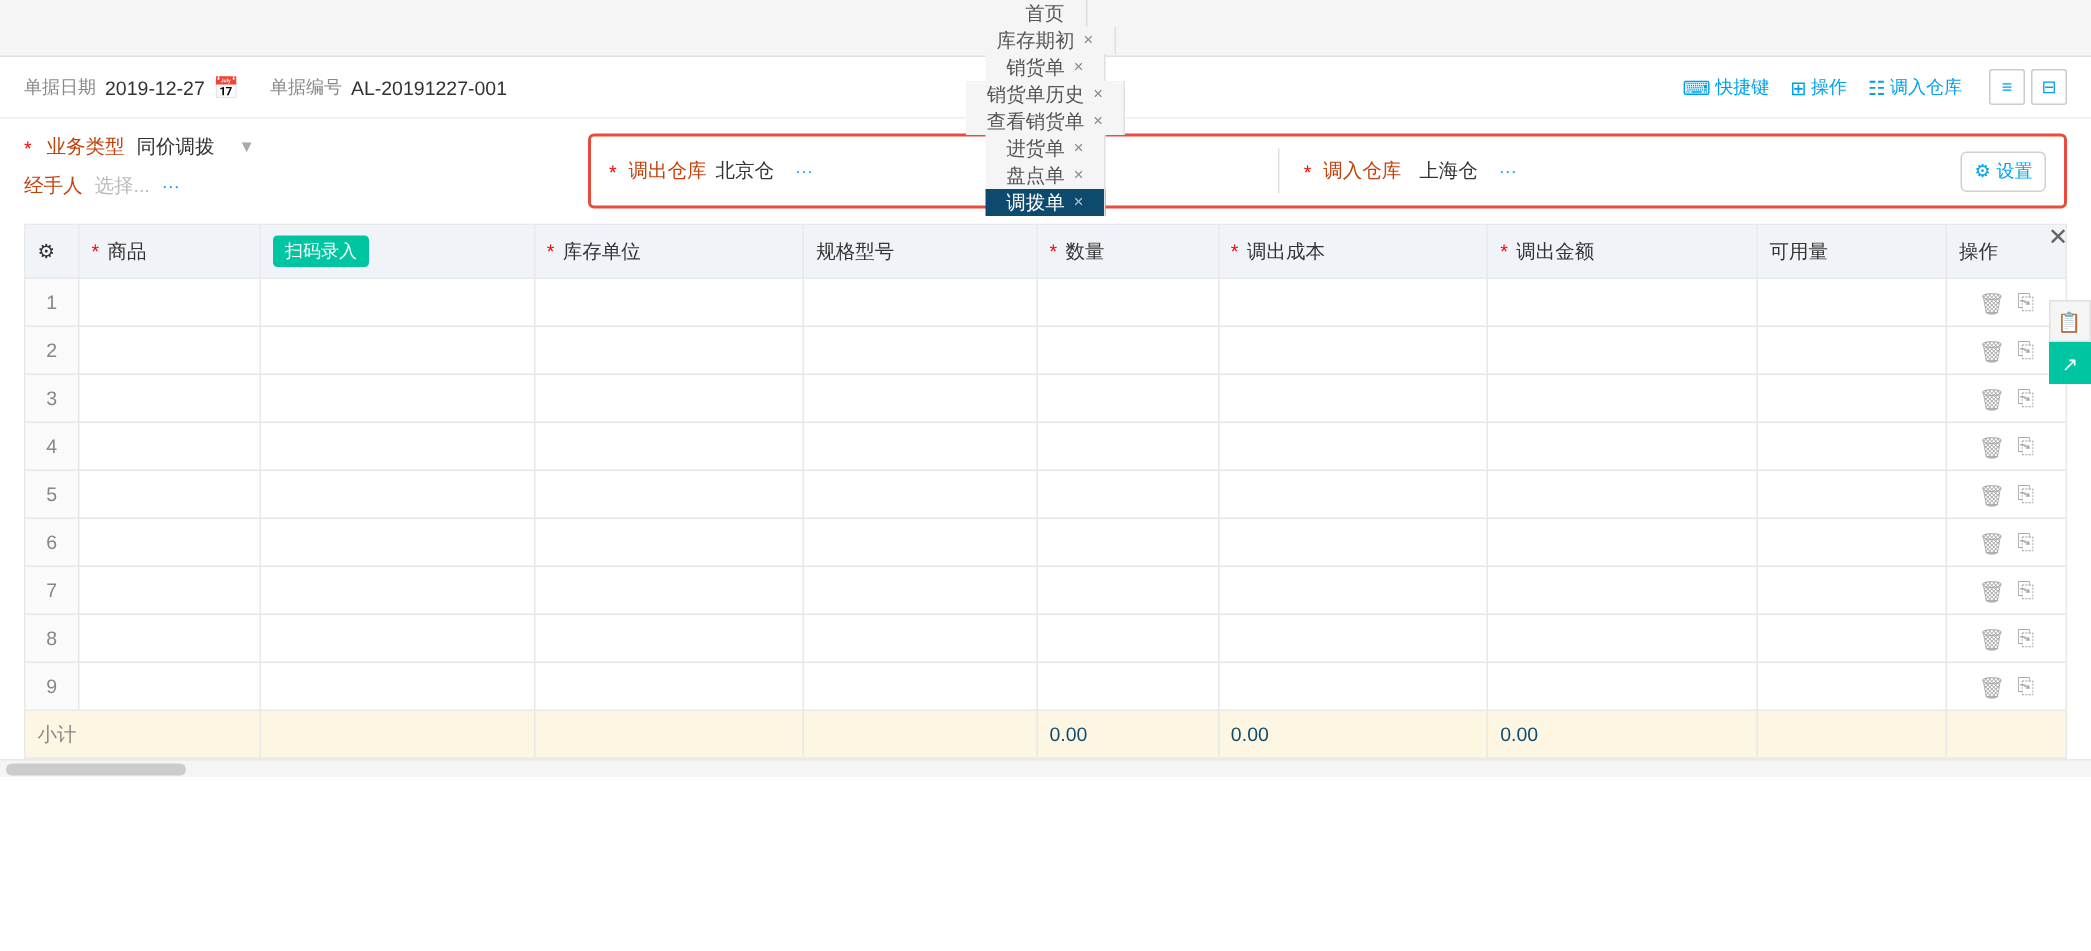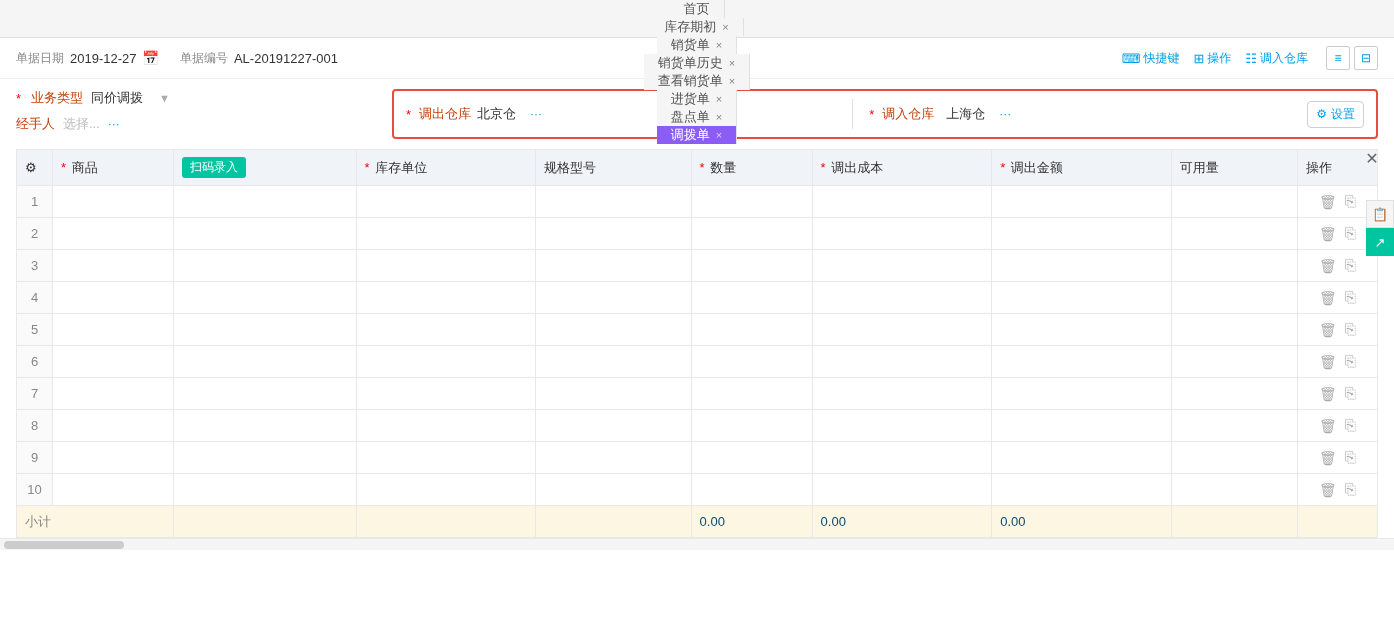--- a/index.html
+++ b/index.html
@@ -23,21 +23,21 @@
       height: 38px;
       cursor: pointer;
       font-size: 13px;
       color: #555;
       border-right: 1px solid #e0e0e0;
       white-space: nowrap;
       background: #f5f5f5;
     }
     .tab-item:first-child { border-left: none; }
     .tab-item.active {
-      background: #8b5cf6;
+      background: #0c4a6e;
       color: #fff;
     }
     .tab-item .tab-close {
       margin-left: 6px;
       font-size: 11px;
       color: inherit;
       opacity: 0.7;
       cursor: pointer;
     }
     .tab-item.active .tab-close { color: #fff; }
@@ -568,37 +568,20 @@
       <td></td>
       <td></td>
       <td></td>
       <td class="op-col">
         <div class="op-icons">
           <span class="op-icon" title="删除">🗑</span>
           <span class="op-icon" title="复制">⎘</span>
         </div>
       </td>
     </tr>
-        <tr>
-      <td class="row-num">10</td>
-      <td></td>
-      <td></td>
-      <td></td>
-      <td></td>
-      <td></td>
-      <td></td>
-      <td></td>
-      <td></td>
-      <td class="op-col">
-        <div class="op-icons">
-          <span class="op-icon" title="删除">🗑</span>
-          <span class="op-icon" title="复制">⎘</span>
-        </div>
-      </td>
-    </tr>
       </tbody>
     <tfoot>
       <tr>
         <td class="subtotal-label" colspan="2">小计</td>
         <td></td>
         <td></td>
         <td></td>
         <td>0.00</td>
         <td>0.00</td>
         <td>0.00</td>

